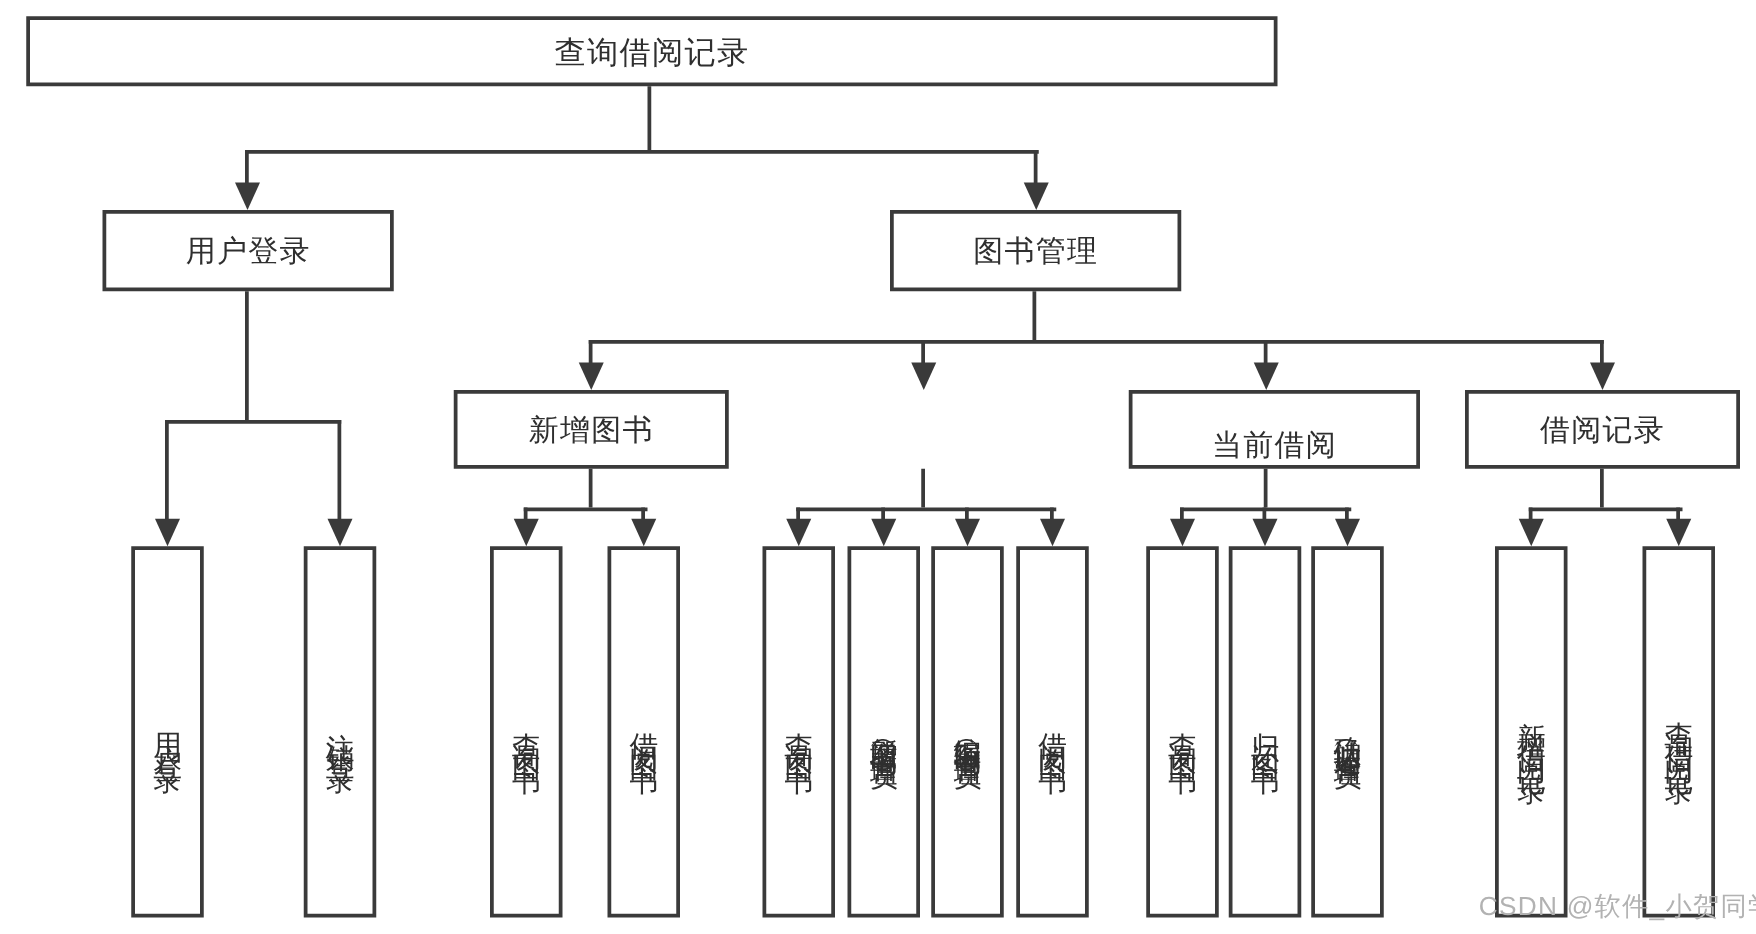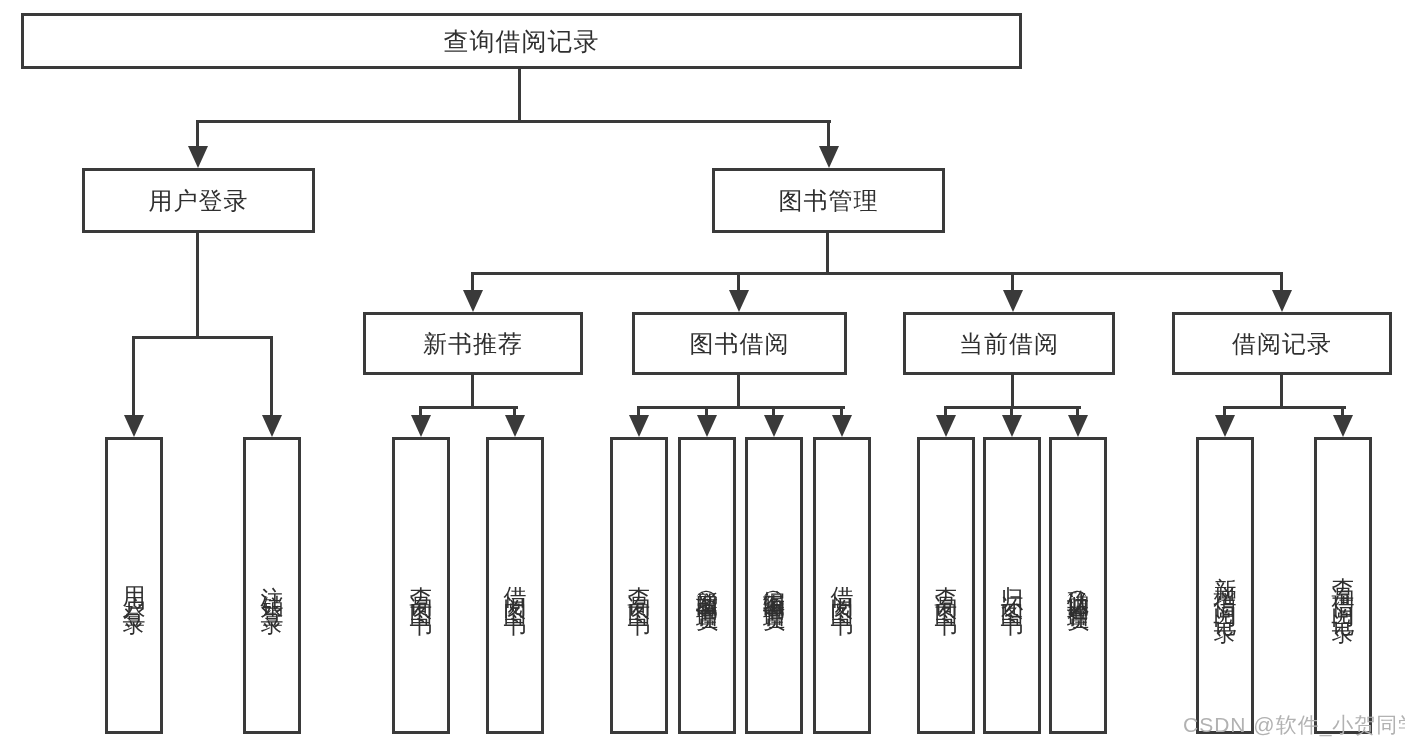--- a/index.html
+++ b/index.html
@@ -47,26 +47,23 @@
   </div>
 
   <div class="node lvl2" style="left:82px;top:168px;width:233px;height:65px;">
     <span>用户登录</span>
   </div>
   <div class="node lvl2" style="left:712px;top:168px;width:233px;height:65px;">
     <span>图书管理</span>
   </div>
 
   <div class="node lvl3" style="left:363px;top:312px;width:220px;height:63px;">
-    <span>新书推荐</span>
+    <span>新增图书</span>
   </div>
-  <div class="node lvl3" style="left:632px;top:312px;width:215px;height:63px;">
-    <span>图书借阅</span>
-  </div>
-  <div class="node lvl3" style="left:903px;top:312px;width:212px;height:63px;">
+  <div class="node lvl3" style="left:903px;top:312px;width:233px;height:63px;align-items:flex-end;">
     <span>当前借阅</span>
   </div>
   <div class="node lvl3" style="left:1172px;top:312px;width:220px;height:63px;">
     <span>借阅记录</span>
   </div>
 
   <div class="node leaf" style="left:105px;top:437px;width:58px;height:297px;">
     <span>用户登录</span>
   </div>
   <div class="node leaf" style="left:243px;top:437px;width:58px;height:297px;">

